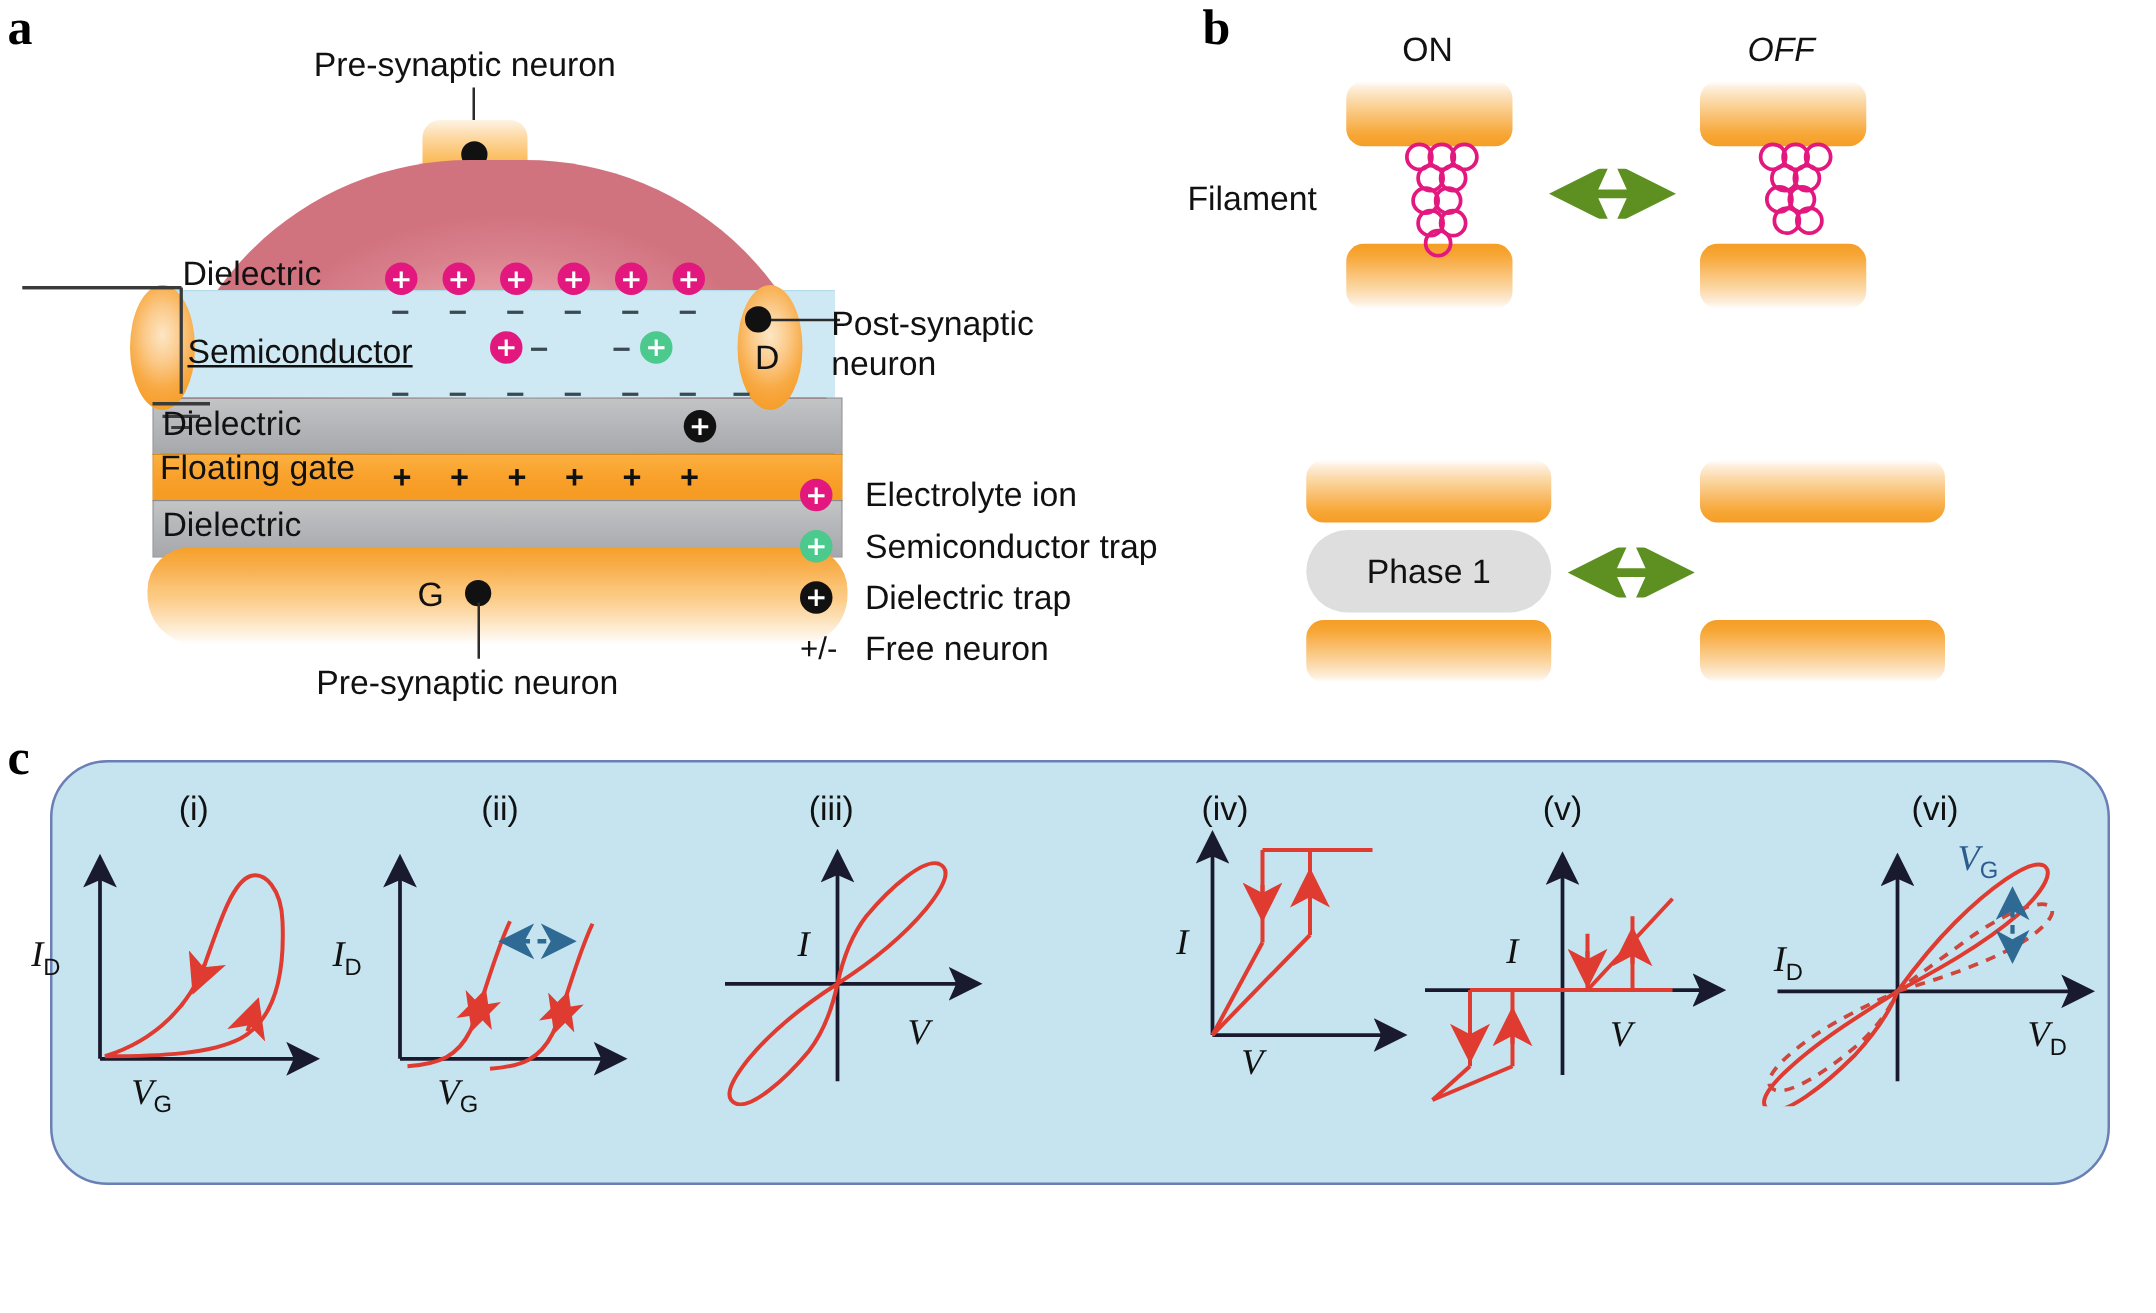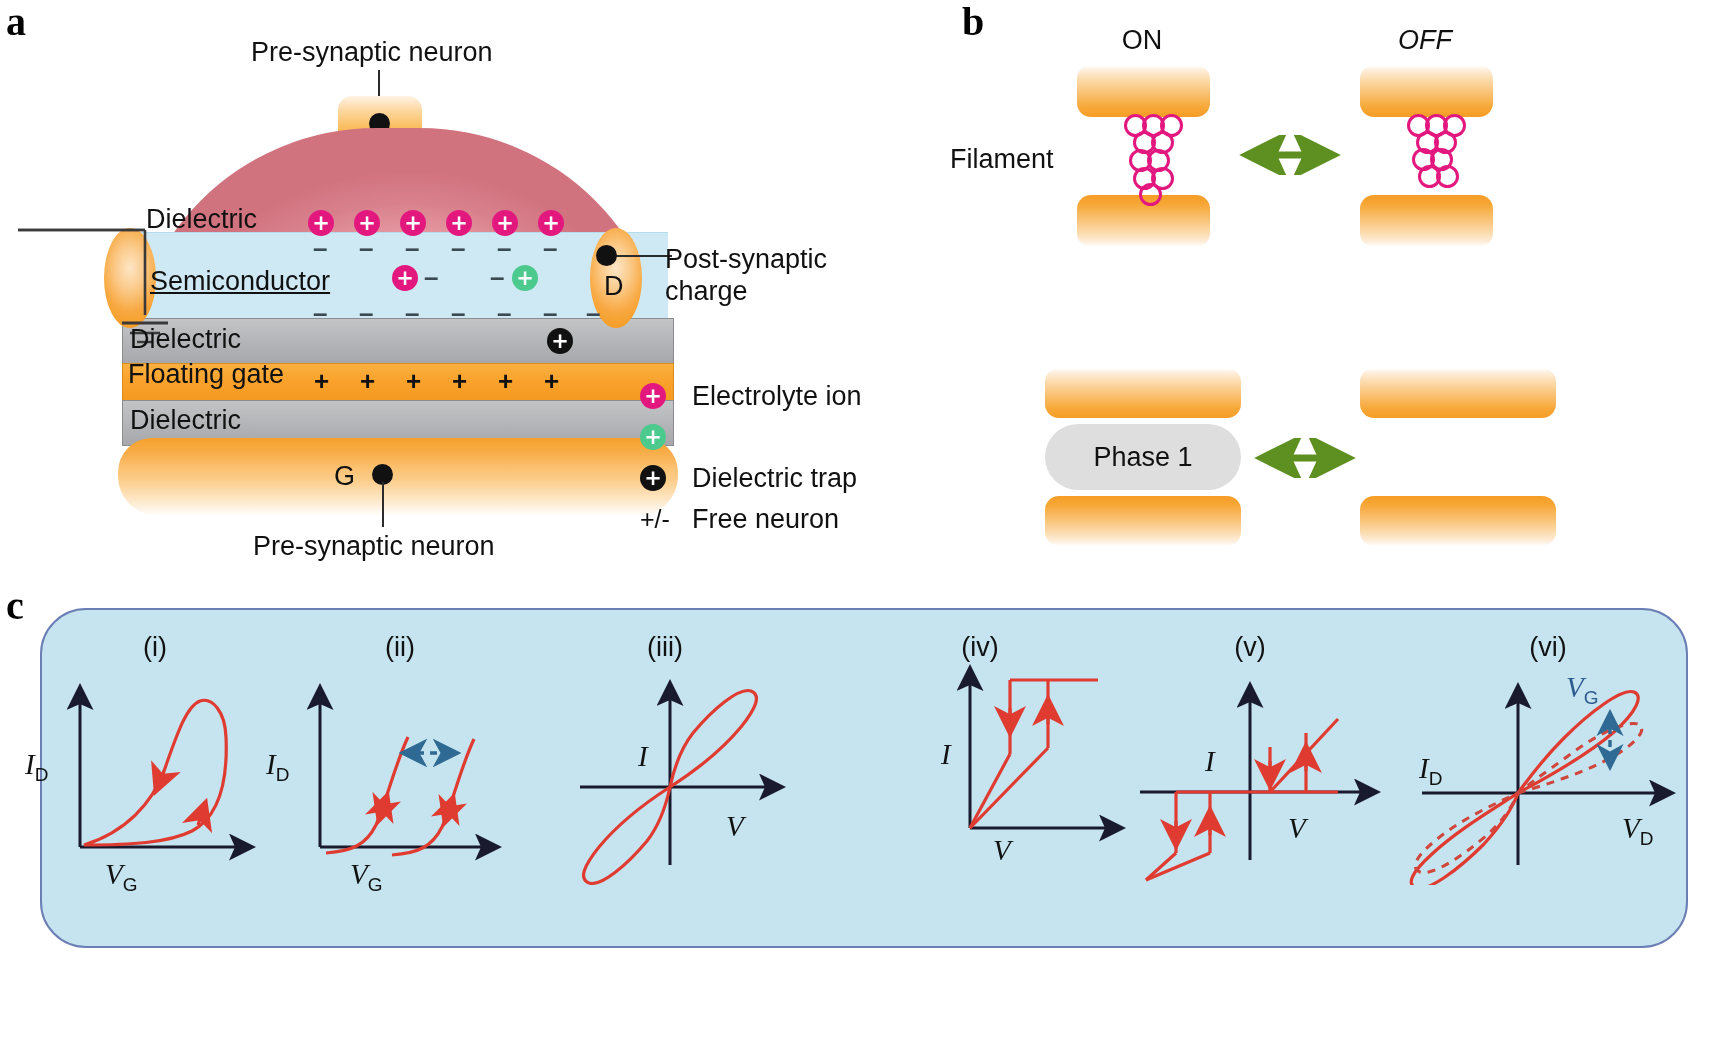--- a/index.html
+++ b/index.html
@@ -243,21 +243,21 @@
     <line x1="18" y1="0" x2="145" y2="0" stroke="#3a3a3a" stroke-width="2.6"></line>
     <line x1="122" y1="93" x2="168" y2="93" stroke="#3a3a3a" stroke-width="2.8"></line>
     <line x1="130" y1="103" x2="160" y2="103" stroke="#3a3a3a" stroke-width="2.6"></line>
     <line x1="137" y1="112" x2="153" y2="112" stroke="#3a3a3a" stroke-width="2.4"></line>
   </svg>
 
   <div class="abs lead" style="left:612px; top:255px; width:60px; height:2px;"></div>
   <div class="abs terminal-dot" style="left:596px; top:245px;"></div>
   <div class="abs lbl" style="left:604px; top:272px; font-size:27px;">D</div>
   <div class="abs lbl" style="left:665px; top:245px;">Post-synaptic</div>
-  <div class="abs lbl" style="left:665px; top:277px;">charge</div>
+  <div class="abs lbl" style="left:665px; top:277px;">neuron</div>
 
   <div class="abs lbl" style="left:146px; top:205px;">Dielectric</div>
   <div class="abs lbl" style="left:150px; top:267px;text-decoration:underline;">Semiconductor</div>
   <div class="abs lbl" style="left:130px; top:325px;">Dielectric</div>
   <div class="abs lbl" style="left:128px; top:360px;">Floating gate</div>
   <div class="abs lbl" style="left:130px; top:406px;">Dielectric</div>
 
   <div class="abs ion ion-pink" style="left:308px; top:210px;">
       <span style="line-height:0;">+</span>
     </div>
@@ -325,20 +325,21 @@
           </div>
       </div>
       <div class="legend-text">Electrolyte ion</div>
     </div>
     <div class="legend-row">
       <div class="legend-key">
         <div class="ion ion-green">
             <span style="line-height:0;">+</span>
           </div>
       </div>
+      <div class="legend-text">Semiconductor trap</div>
     </div>
     <div class="legend-row">
       <div class="legend-key">
         <div class="ion ion-black">
             <span style="line-height:0;">+</span>
           </div>
       </div>
       <div class="legend-text">Dielectric trap</div>
     </div>
     <div class="legend-row">

